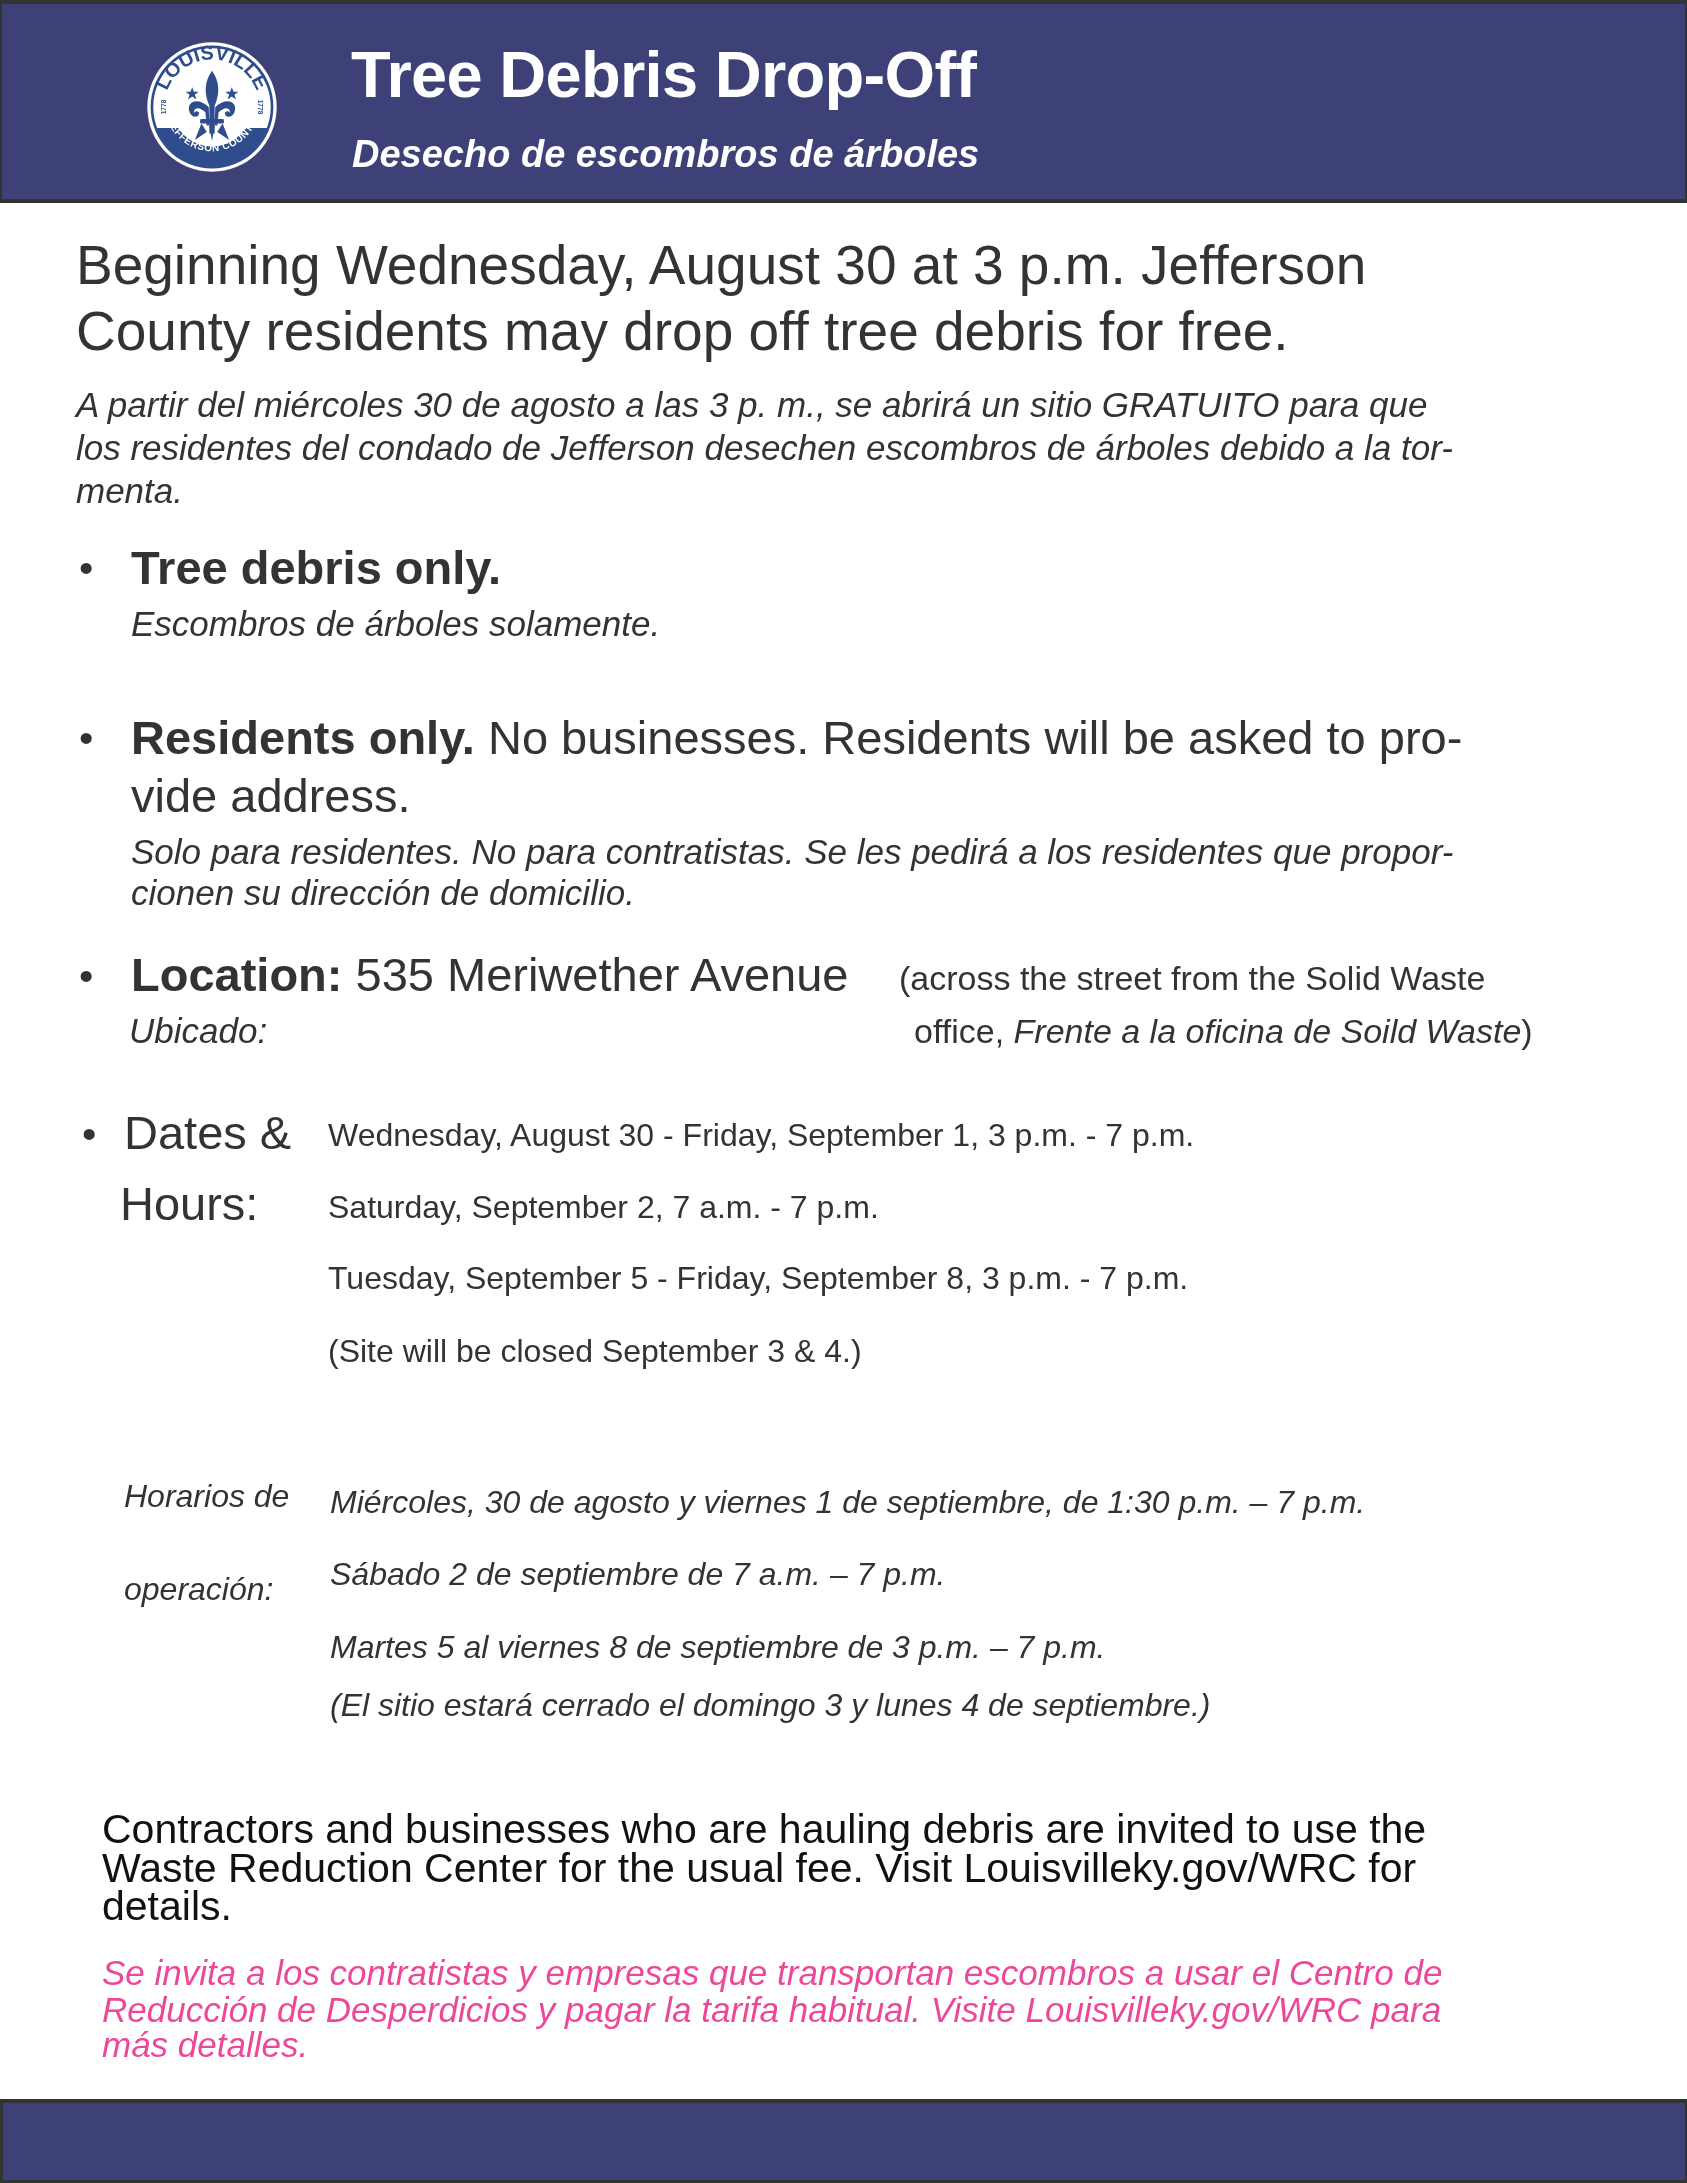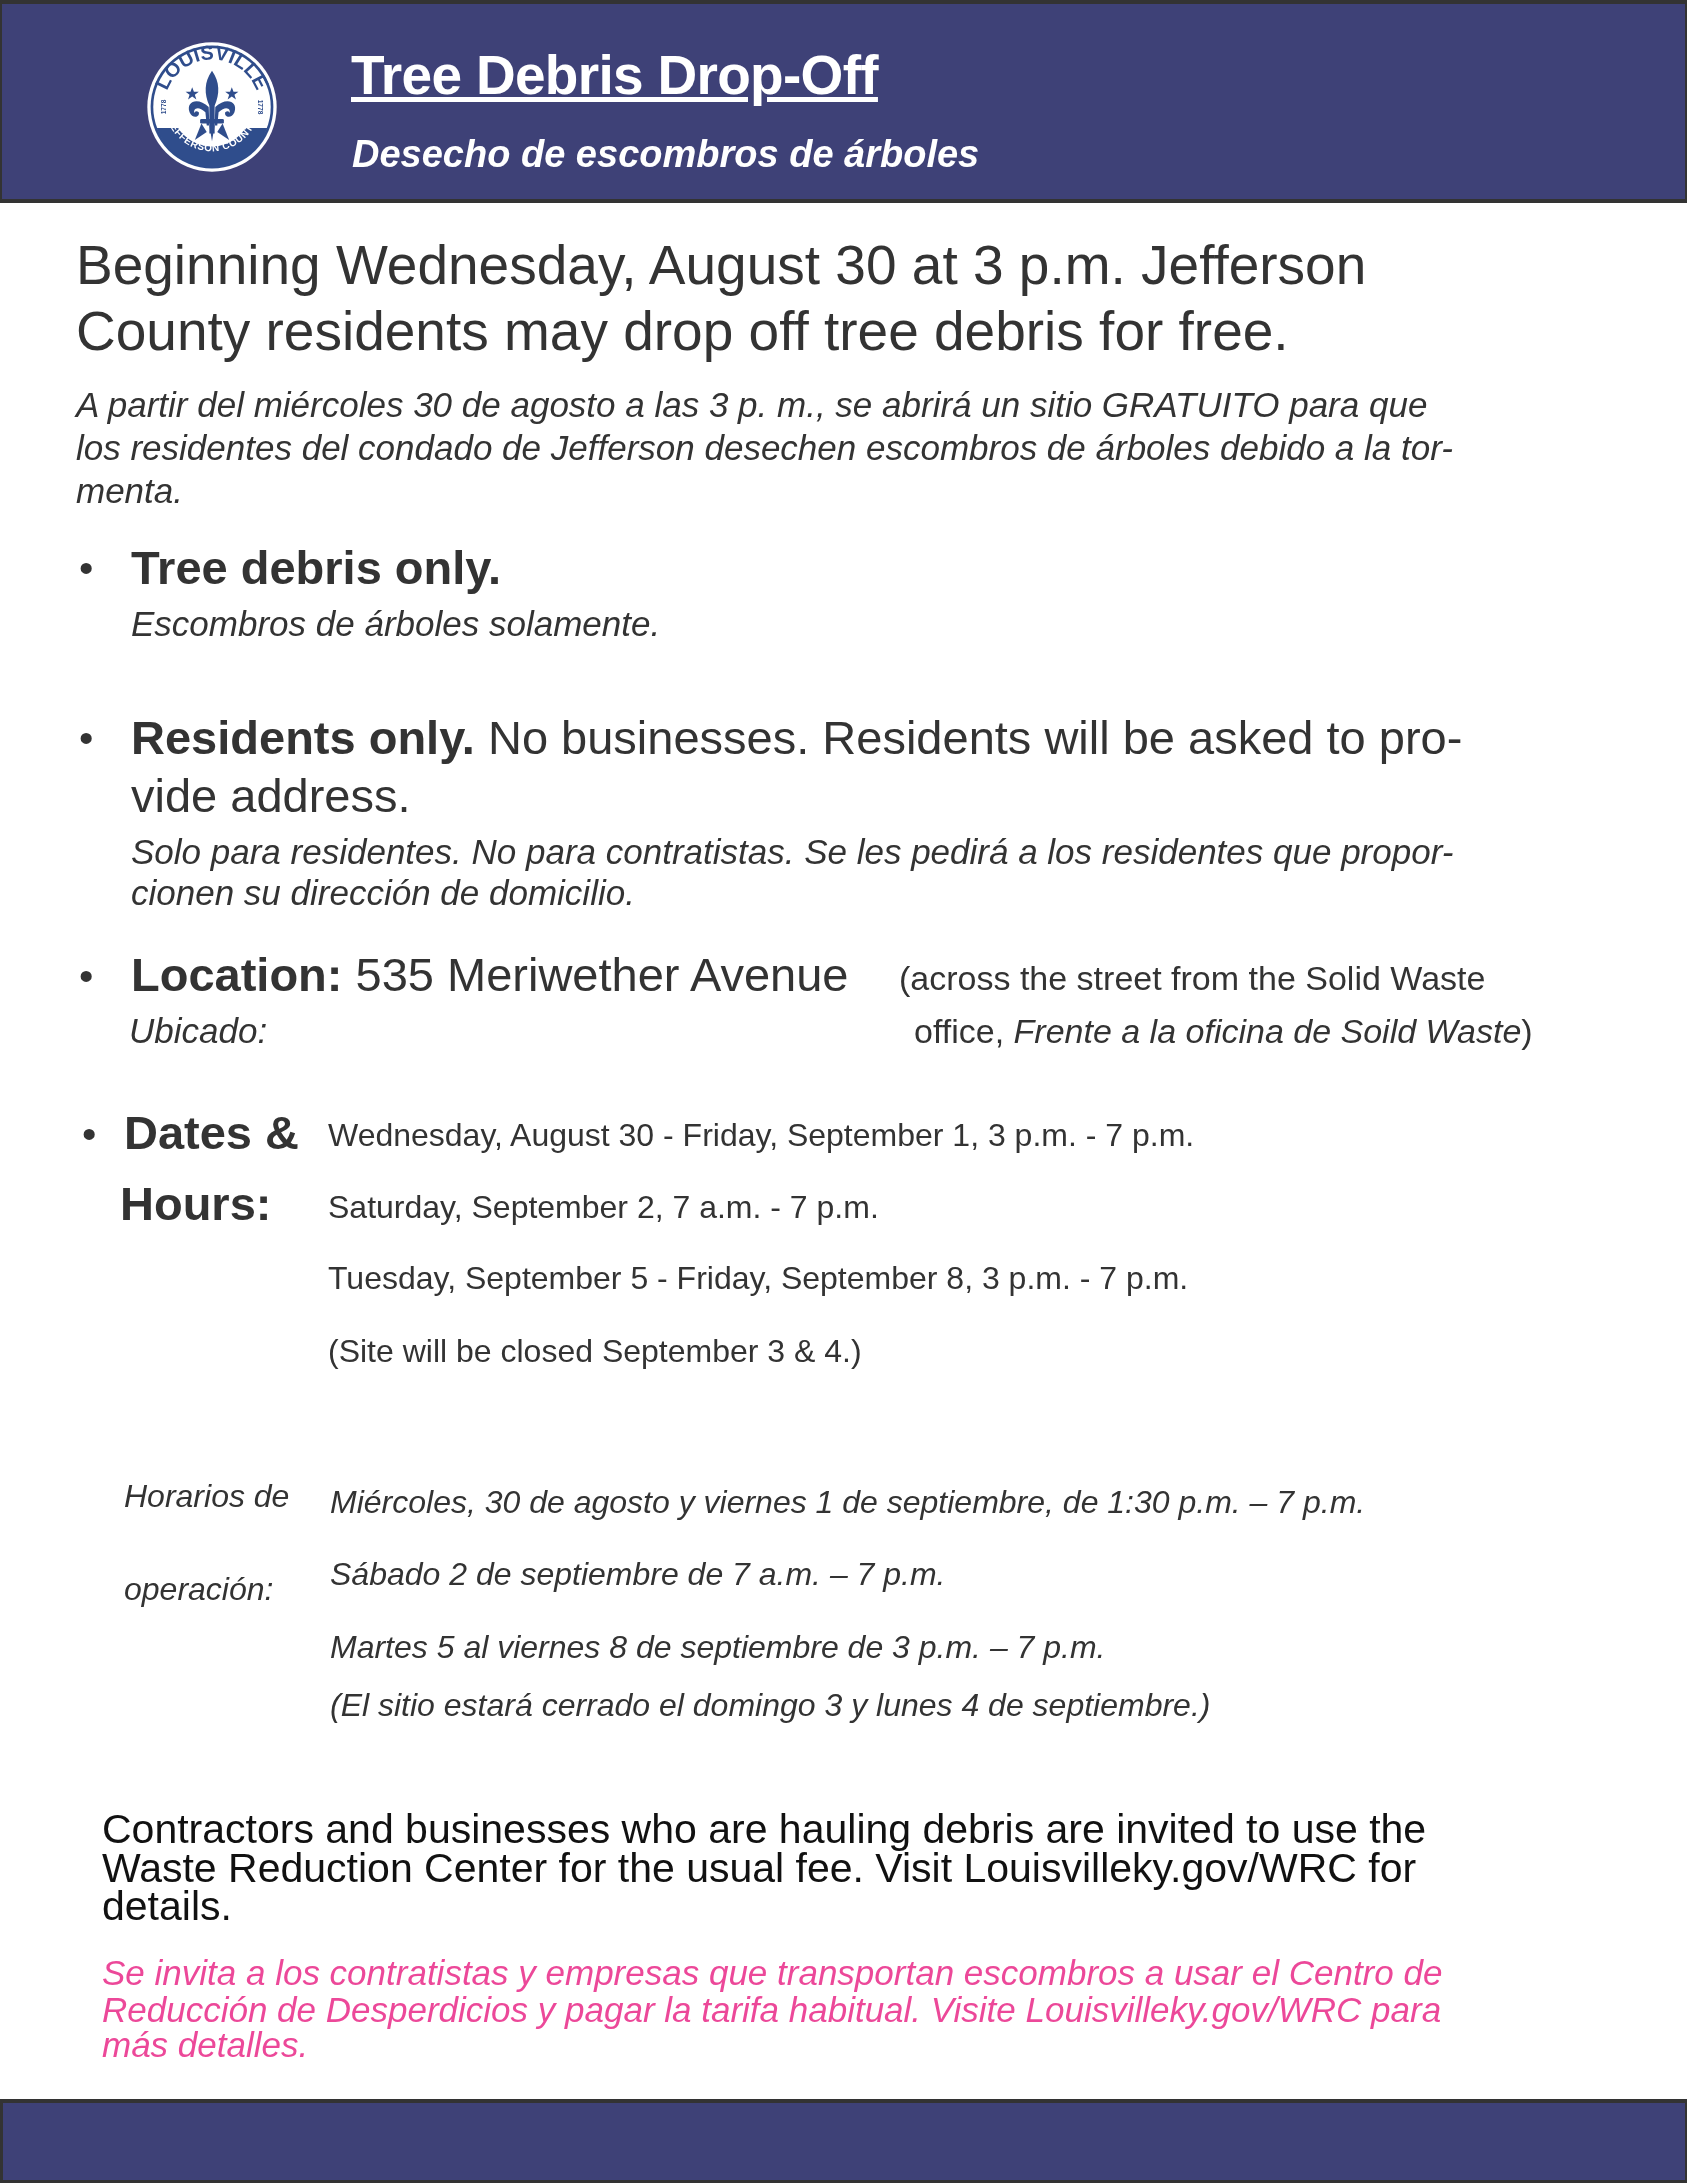--- a/index.html
+++ b/index.html
@@ -8,32 +8,32 @@
   .abs { position: absolute; white-space: nowrap; }
   .header { position: absolute; left: 0; top: 0; width: 1687px; height: 203px;
             background: #3e4177; box-sizing: border-box;
             border-top: 4px solid #333333; border-bottom: 4px solid #333333;
             border-left: 2.6px solid #333333; border-right: 2.6px solid #333333; }
   .footer-band { position: absolute; left: 0; top: 2099px; width: 1687px; height: 84px;
             background: #3e4177; box-sizing: border-box;
             border-top: 4px solid #333333; border-bottom: 3.3px solid #333333;
             border-left: 3.3px solid #333333; border-right: 2.6px solid #333333; }
   .logo { position: absolute; left: 146px; top: 41px; width: 132px; height: 132px; }
-  .title { left: 351px; top: 29px; font-size: 55px; font-weight: bold; color: #ffffff;
-           letter-spacing: -0.7px; line-height: 92px; text-decoration: underline; }
+  .title { left: 351px; top: 29px; font-size: 65px; font-weight: bold; color: #ffffff;
+           letter-spacing: -0.7px; line-height: 92px; }
   .subtitle { left: 352px; top: 131px; font-size: 38px; font-weight: bold; font-style: italic;
               color: #ffffff; line-height: 46px; }
   .headline { left: 76px; font-size: 55px; line-height: 66px; color: #333333; }
   .intro-es { left: 76px; font-size: 35px; font-style: italic; line-height: 42px; color: #333333; }
   .bullet-dot { font-size: 41px; line-height: 53px; color: #333333; }
   .b-title { font-size: 47px; font-weight: bold; line-height: 59px; }
   .b-body { font-size: 47px; line-height: 59px; }
   .b-es { font-size: 35px; font-style: italic; line-height: 42px; }
   .loc-paren { font-size: 34px; line-height: 42px; }
-  .dates-label { font-size: 47px; font-weight: bold; line-height: 59px; }
+  .dates-label { font-size: 47px; font-weight: normal; line-height: 59px; }
   .dates-line { left: 328px; font-size: 32px; line-height: 53px; }
   .es-label { font-size: 32px; font-style: italic; line-height: 38px; }
   .es-line { left: 330px; font-size: 32px; font-style: italic; line-height: 40px; }
   .contract { left: 102px; font-size: 41px; line-height: 41px; color: #111111; }
   .contract-es { left: 102px; font-size: 35px; font-style: italic; line-height: 37px; color: #ec4899; }
 </style>
 </head>
 <body>
 
 <div class="header"></div>

